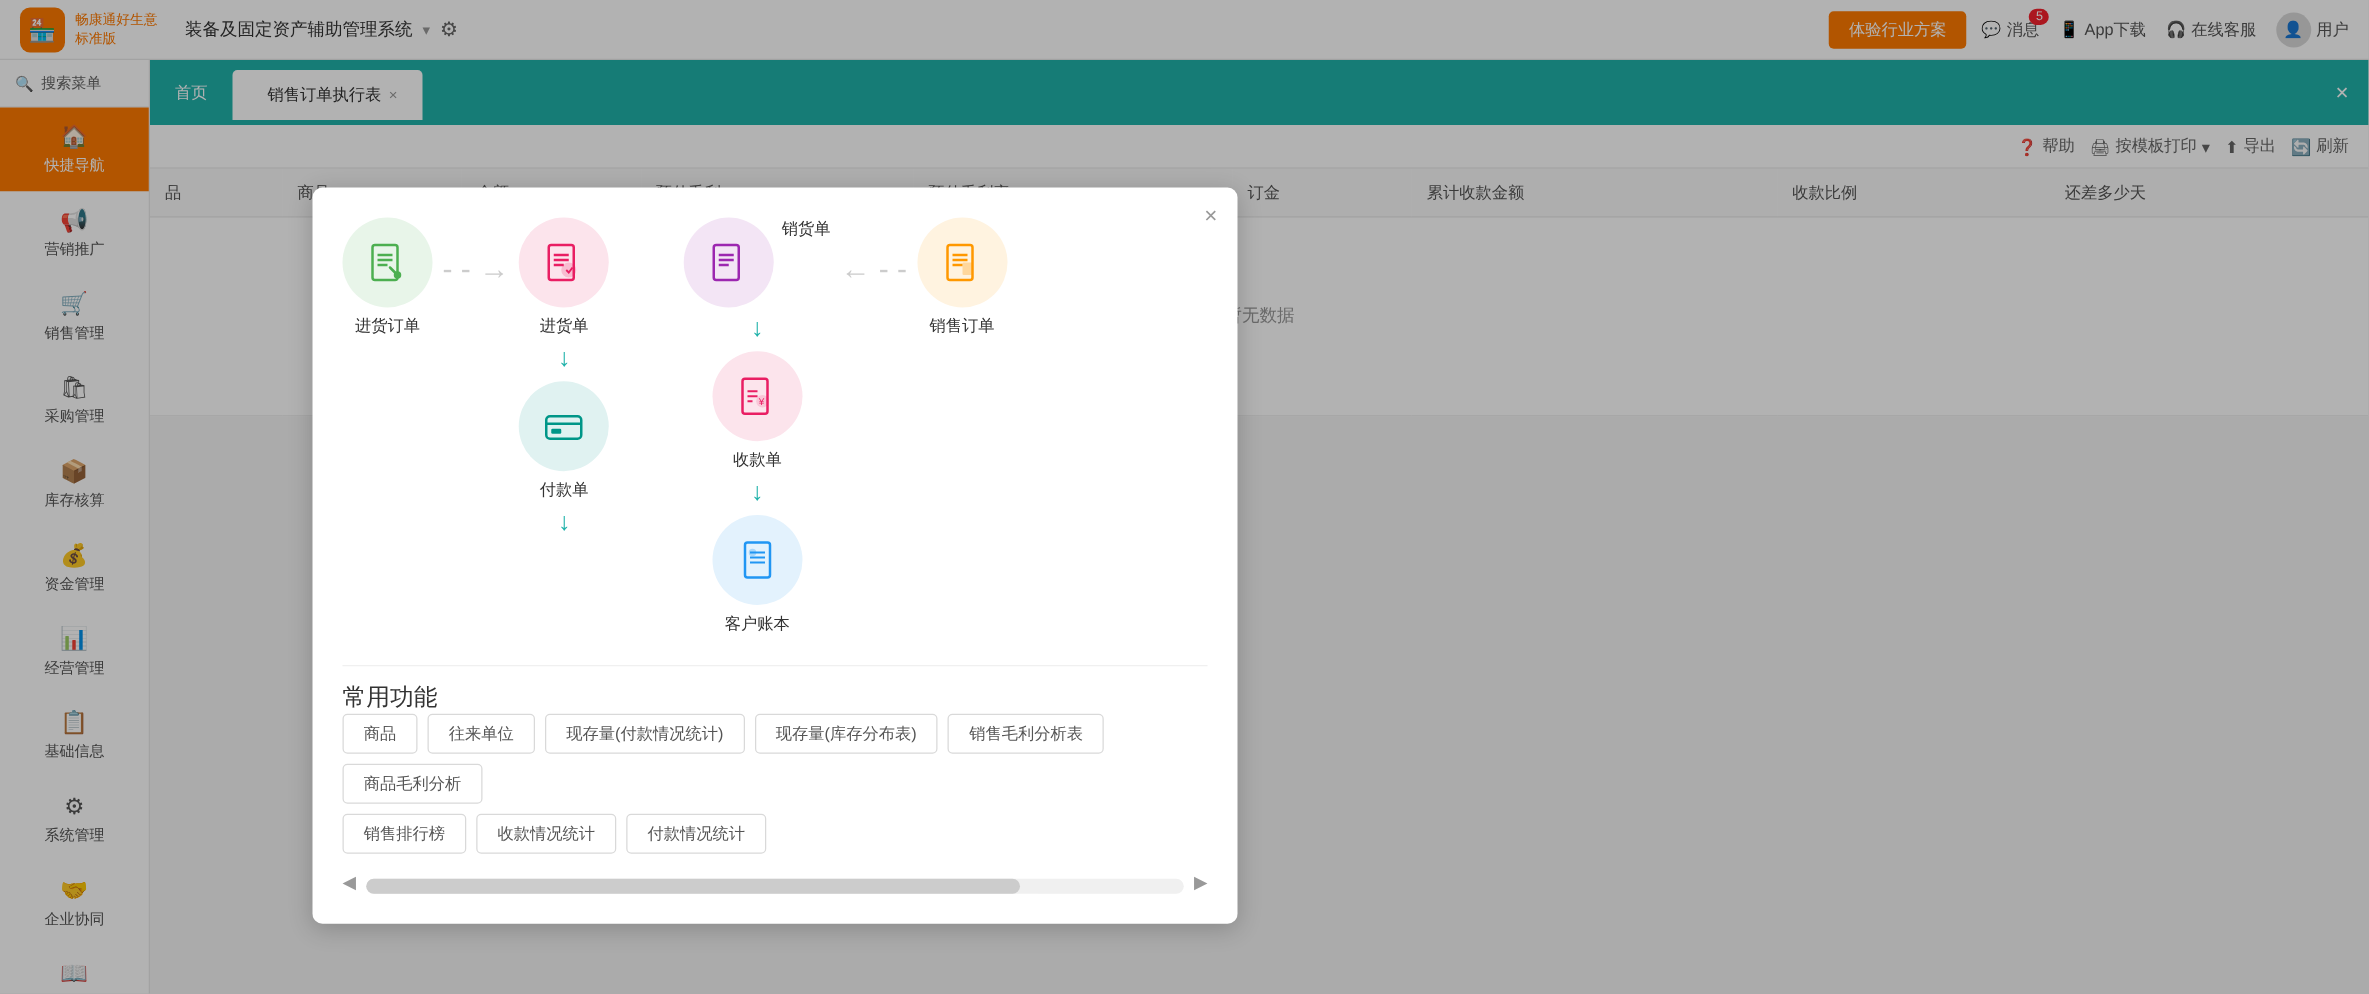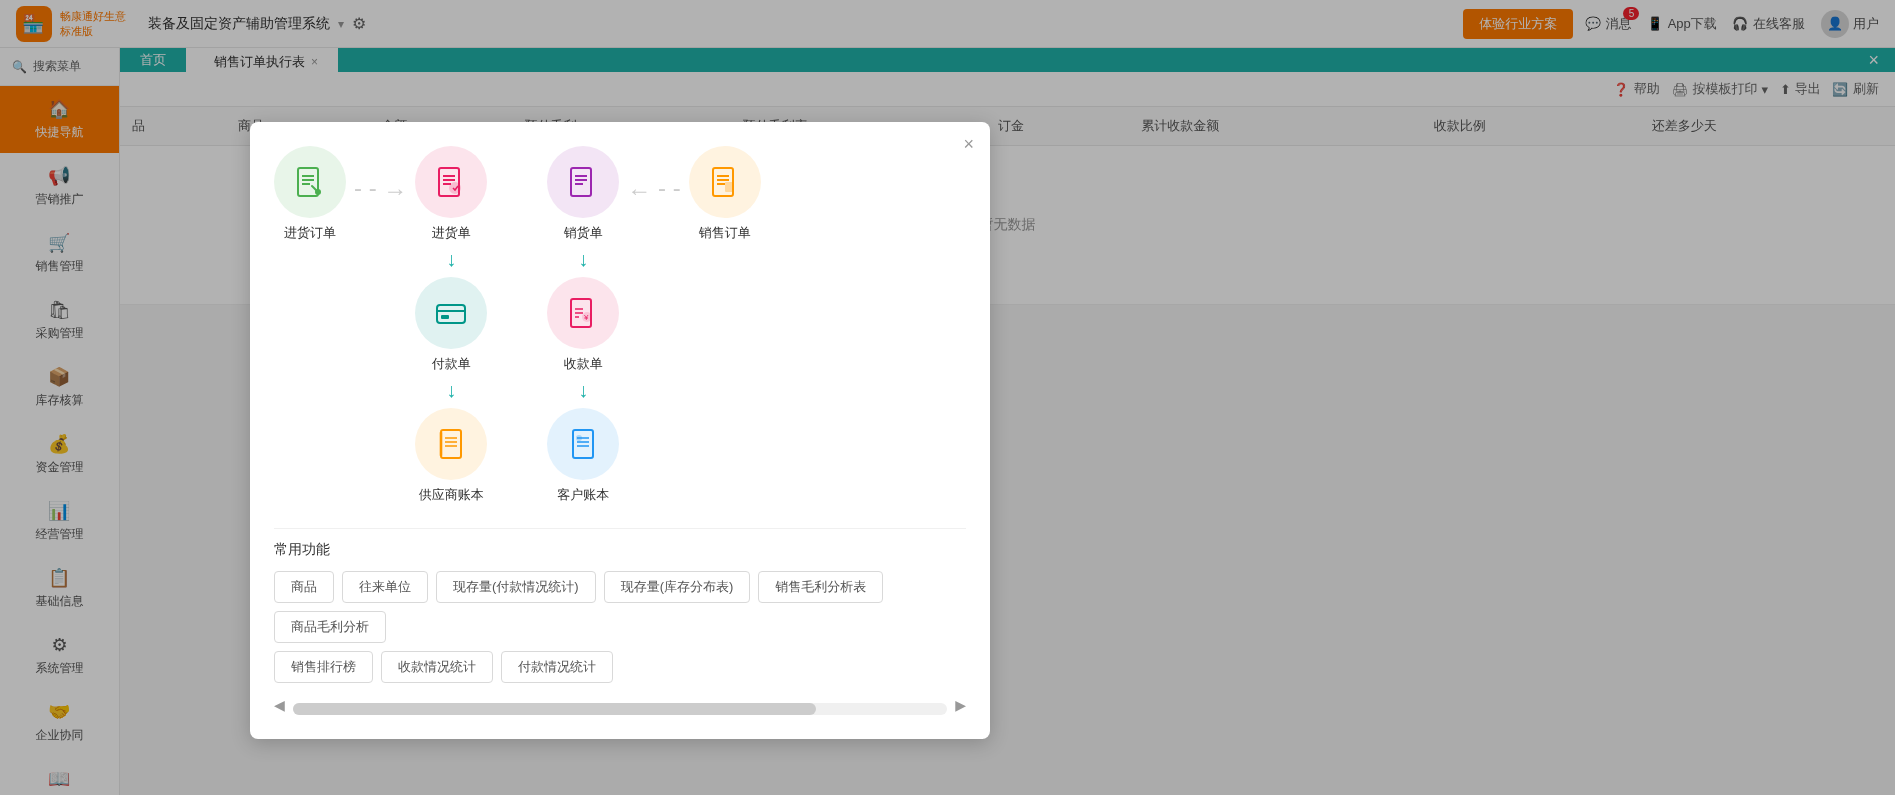--- a/index.html
+++ b/index.html
@@ -34,21 +34,21 @@
     .sidebar { width: 120px; background: #fff; border-right: 1px solid #e8e8e8; display: flex; flex-direction: column; }
     .search-menu { display: flex; align-items: center; gap: 6px; padding: 10px 12px; color: #666; font-size: 12px; border-bottom: 1px solid #f0f0f0; cursor: pointer; }
     .sidebar-item { display: flex; flex-direction: column; align-items: center; padding: 12px 8px; gap: 4px; cursor: pointer; color: #555; font-size: 12px; transition: all 0.2s; }
     .sidebar-item.active { background: #ff7a00; color: white; }
     .sidebar-item .icon { font-size: 18px; }
     
     
     .content-area { flex: 1; display: flex; flex-direction: column; overflow: hidden; }
     
     
-    .tab-bar { display: flex; align-items: center; background: #20b2aa; height: 24px; padding: 0 0; text-align: right; }
+    .tab-bar { display: flex; align-items: center; background: #20b2aa; height: 52px; padding: 0 0; text-align: right; }
     .tab-item { padding: 0 20px; height: 40px; display: flex; align-items: center; gap: 6px; cursor: pointer; font-size: 13px; color: rgba(255,255,255,0.8); }
     .tab-item.active { background: #fff; color: #333; border-radius: 4px 4px 0 0; margin-top: 4px; padding-left: 28px; }
     .tab-close { font-size: 12px; color: #999; cursor: pointer; }
     .tab-home { color: white; }
     
     
     .page-content { flex: 1; background: #f5f5f5; overflow: hidden; position: relative; }
     
     
     .toolbar { display: flex; align-items: center; justify-content: flex-end; padding: 8px 16px; gap: 12px; background: #fff; border-bottom: 1px solid #e8e8e8; }
@@ -86,21 +86,21 @@
     .flow-circle.purple { background: #f3e5f5; color: #9c27b0; }
     .flow-circle.orange { background: #fff3e0; color: #ff9800; }
     .flow-circle.teal { background: #e0f2f1; color: #009688; }
     .flow-circle.pink { background: #fce4ec; color: #e91e63; }
     .flow-circle.orange2 { background: #fff3e0; color: #ff9800; }
     .flow-circle.blue { background: #e3f2fd; color: #2196f3; }
     
     .flow-label { font-size: 13px; color: #333; text-align: center; }
     
     
-    .common-title { font-size: 14px; color: #333; font-weight: 500; margin-bottom: 12px; }
+    .common-title { font-size: 19px; color: #333; font-weight: 500; }
     .func-buttons { display: flex; flex-wrap: wrap; gap: 8px; margin-bottom: 8px; }
     .func-btn { border: 1px solid #d9d9d9; background: #fff; color: #555; padding: 6px 16px; border-radius: 4px; cursor: pointer; font-size: 13px; }
     
     
     .panel-scrollbar { height: 12px; background: #f0f0f0; border-radius: 6px; margin-top: 8px; position: relative; }
     .panel-scrollbar-thumb { width: 80%; height: 100%; background: #ccc; border-radius: 6px; }
     .panel-scroll-container { display: flex; align-items: center; gap: 8px; }
     .scroll-arrow { color: #999; cursor: pointer; font-size: 14px; }
     
     .section-divider { height: 1px; background: #f0f0f0; margin: 8px 0; }
@@ -305,38 +305,26 @@
                   <svg width="36" height="36" viewBox="0 0 36 36">
                       <rect x="4" y="10" width="28" height="18" rx="3" fill="none" stroke="#009688" stroke-width="2"></rect>
                       <line x1="4" y1="16" x2="32" y2="16" stroke="#009688" stroke-width="2"></line>
                       <rect x="8" y="20" width="8" height="4" rx="1" fill="#009688"></rect>
                     </svg>
                 </div>
                 <span class="flow-label">付款单</span>
               </div>
               <div style="color:#20b2aa;font-size:20px;margin:6px 0;">↓</div>
 
-              <div style="display:flex;flex-direction:column;align-items:center;gap:6px;">
-                <div class="flow-circle orange2">
-                  <svg width="36" height="36" viewBox="0 0 36 36">
-                      <rect x="8" y="4" width="20" height="28" rx="2" fill="none" stroke="#ff9800" stroke-width="2"></rect>
-                      <line x1="12" y1="12" x2="24" y2="12" stroke="#ff9800" stroke-width="1.5"></line>
-                      <line x1="12" y1="16" x2="24" y2="16" stroke="#ff9800" stroke-width="1.5"></line>
-                      <line x1="12" y1="20" x2="24" y2="20" stroke="#ff9800" stroke-width="1.5"></line>
-                      <rect x="6" y="6" width="4" height="24" rx="1" fill="#ff9800" opacity="0.3"></rect>
-                    </svg>
-                </div>
-                <span class="flow-label">供应商账本</span>
-              </div>
             </div>
 
             <div style="width:60px;"></div>
 
             <div style="display:flex;flex-direction:column;align-items:center;">
-              <div style="display:flex;flex-direction:column;align-items:center;gap:6px;">
+              <div style="display:flex;flex-direction:row;gap:6px;">
                 <div class="flow-circle purple">
                   <svg width="36" height="36" viewBox="0 0 36 36">
                       <rect x="6" y="4" width="20" height="28" rx="2" fill="none" stroke="#9c27b0" stroke-width="2"></rect>
                       <line x1="10" y1="12" x2="22" y2="12" stroke="#9c27b0" stroke-width="2"></line>
                       <line x1="10" y1="16" x2="22" y2="16" stroke="#9c27b0" stroke-width="2"></line>
                       <line x1="10" y1="20" x2="18" y2="20" stroke="#9c27b0" stroke-width="2"></line>
                     </svg>
                 </div>
                 <span class="flow-label">销货单</span>
               </div>

